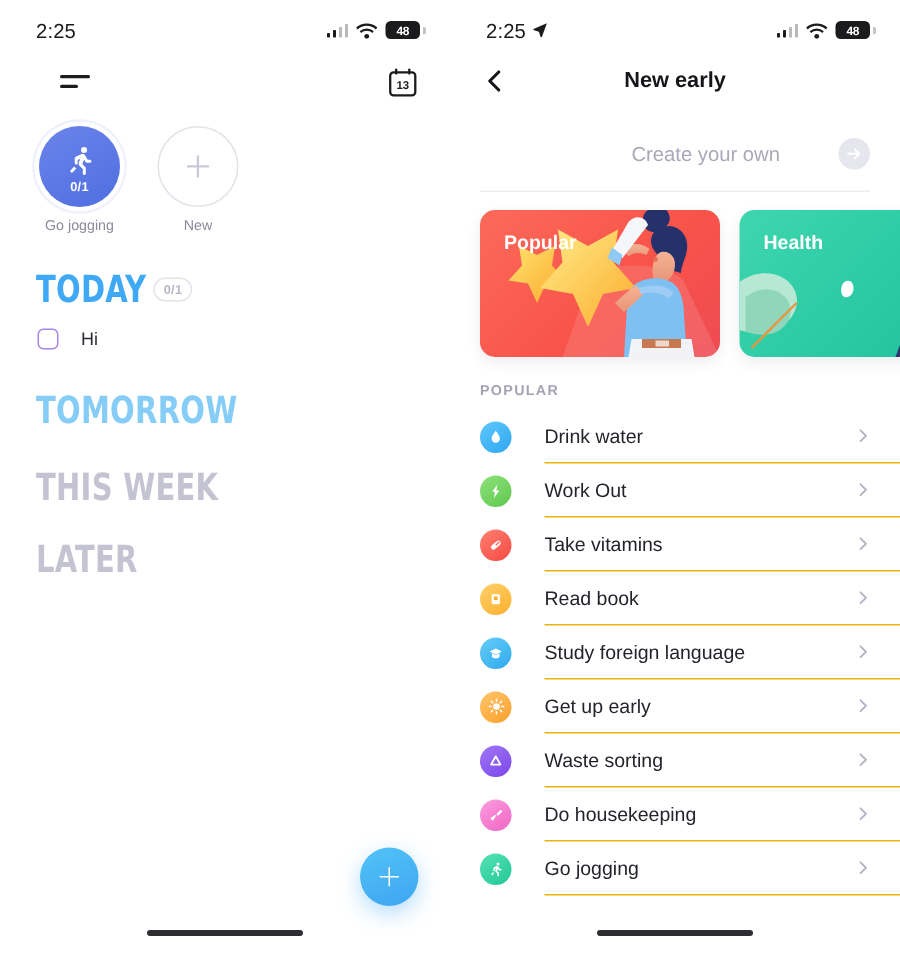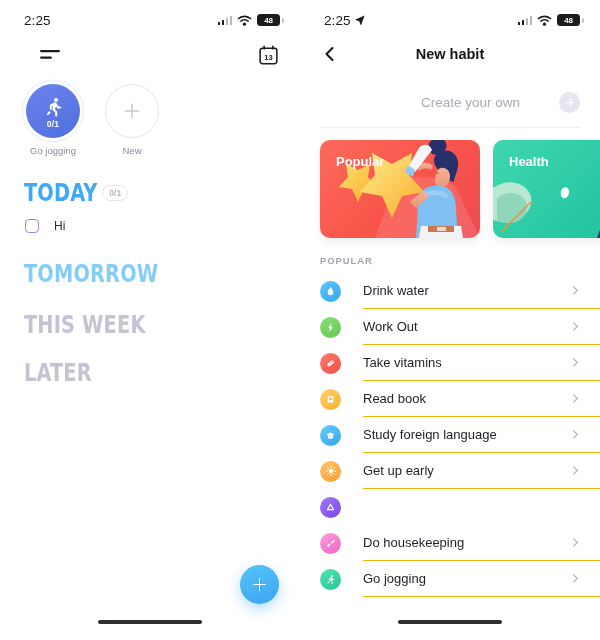--- a/index.html
+++ b/index.html
@@ -304,21 +304,21 @@
         <span class="batt">
           <span>48</span>
         </span>
       </div>
     </div>
 
     <div class="r-navbar">
       <svg class="back-chev" viewBox="0 0 16 16">
         <path d="M10.5 2 4.5 8l6 6" fill="none" stroke="#15151a" stroke-width="2.1" stroke-linecap="round" stroke-linejoin="round"></path>
       </svg>
-      <div class="r-title">New habit</div>
+      <div class="r-title">New early</div>
     </div>
 
     <div class="create-row">
       <input class="create-input" type="text" placeholder="Create your own" style="">
       <span class="create-go">
         <svg width="11" height="11" viewBox="0 0 12 12">
           <path d="M1.5 6h8M6.3 2.7 9.6 6l-3.3 3.3" fill="none" stroke="#ffffff" stroke-width="1.3" stroke-linecap="round" stroke-linejoin="round"></path>
         </svg>
       </span>
     </div>
@@ -470,20 +470,26 @@
             </svg>
         </span>
       </div>
 
       <div class="hl-row">
         <span class="hl-ico" style="background:linear-gradient(145deg,#a277f7,#7a45ea)">
           <svg width="11" height="11" viewBox="0 0 12 12">
               <path d="M6 2.4 2.6 8.4h6.8z" fill="none" stroke="#fff" stroke-width="1.3" stroke-linejoin="round"></path>
             </svg>
         </span>
+        <span class="hl-right">
+          <span class="hl-name">Waste sorting</span>
+          <svg class="chev" viewBox="0 0 10 10">
+              <path d="M3 1l4 4-4 4" fill="none" stroke="#b4b4c4" stroke-width="1.4" stroke-linecap="round" stroke-linejoin="round"></path>
+            </svg>
+        </span>
       </div>
 
       <div class="hl-row">
         <span class="hl-ico" style="background:linear-gradient(145deg,#fb9ee0,#f064c4)">
           <svg width="11" height="11" viewBox="0 0 12 12">
               <path d="M9.6 2 6.4 5.2l1.2 1.2L10.8 3.2z" fill="#fff"></path>
               <path d="M5.8 5.6 2 8.2l1.8 1.8 2.6-3.8z" fill="#fff"></path>
             </svg>
         </span>
         <span class="hl-right">

